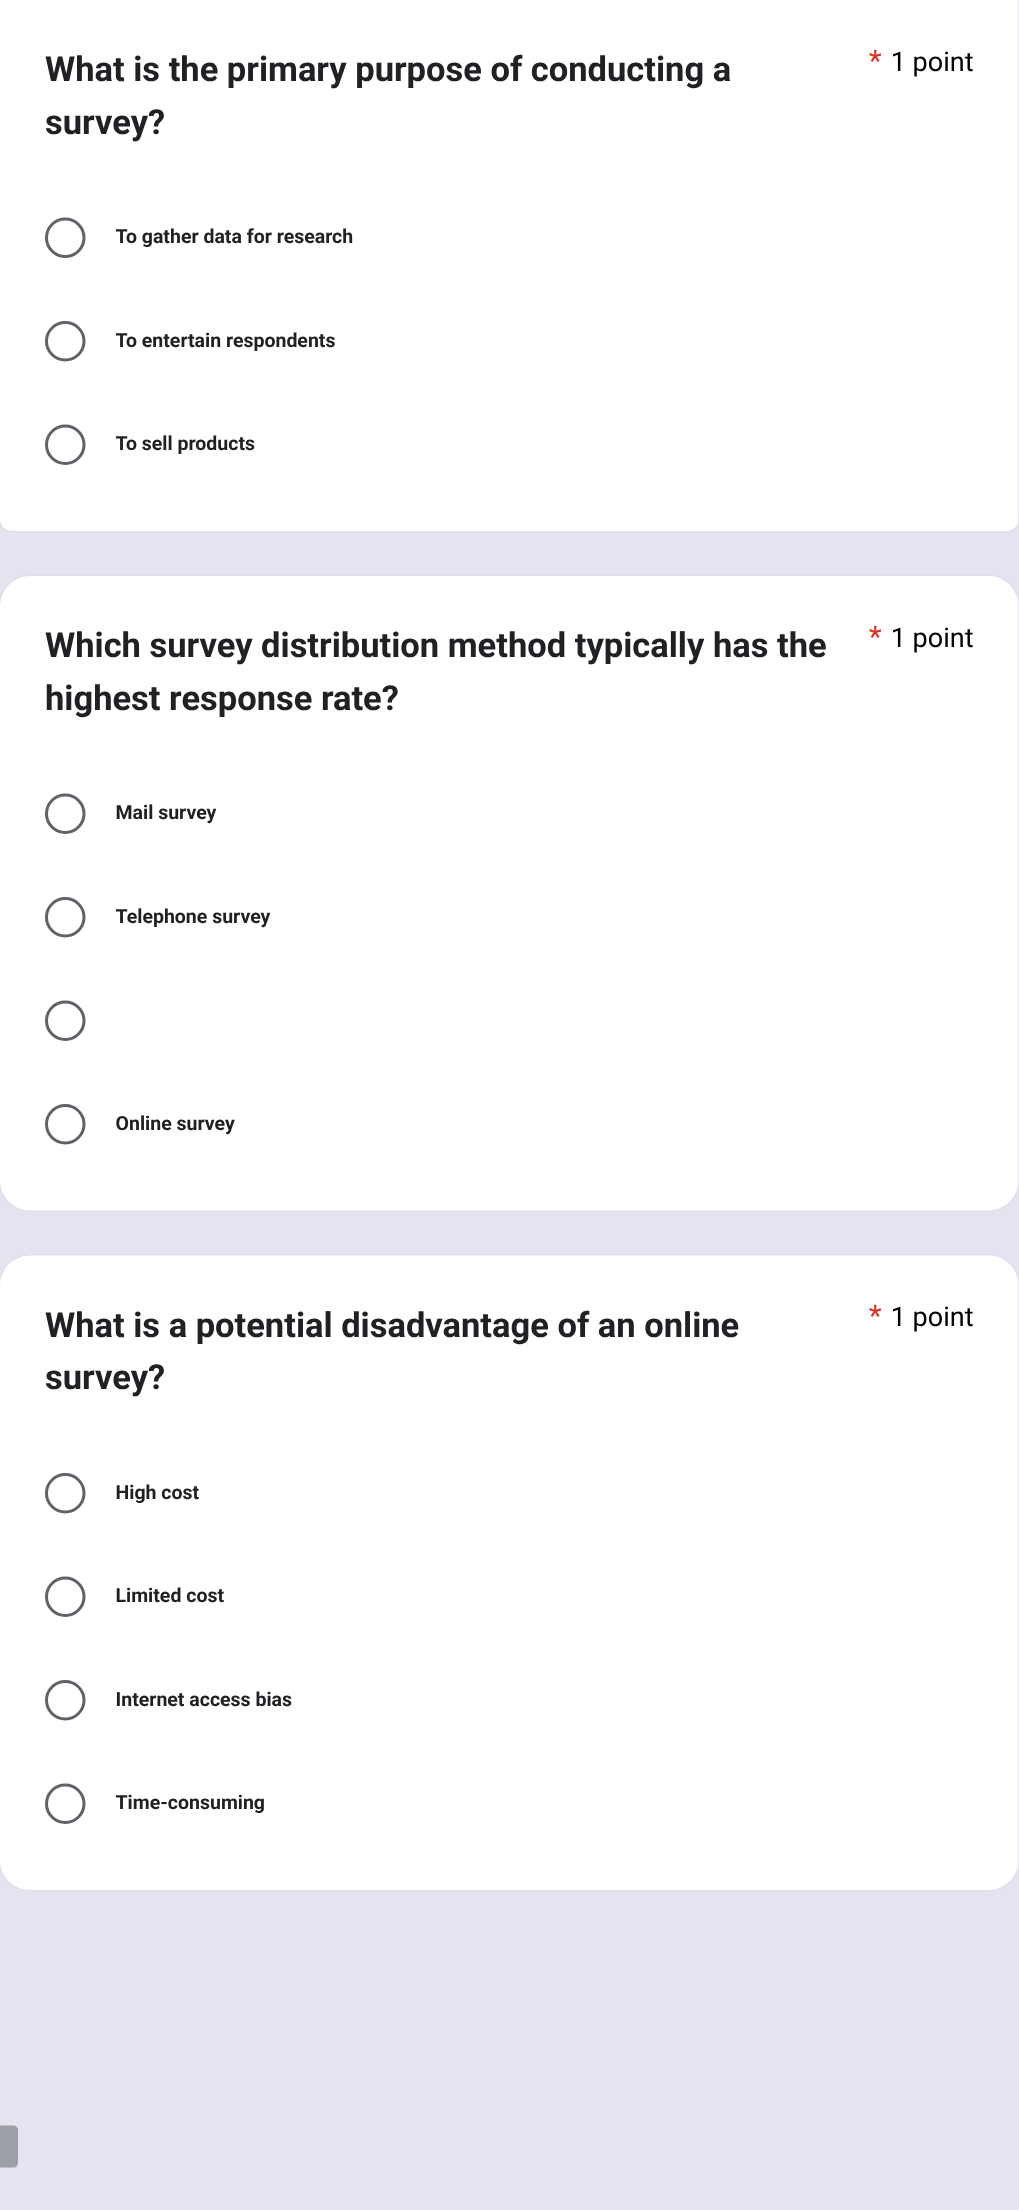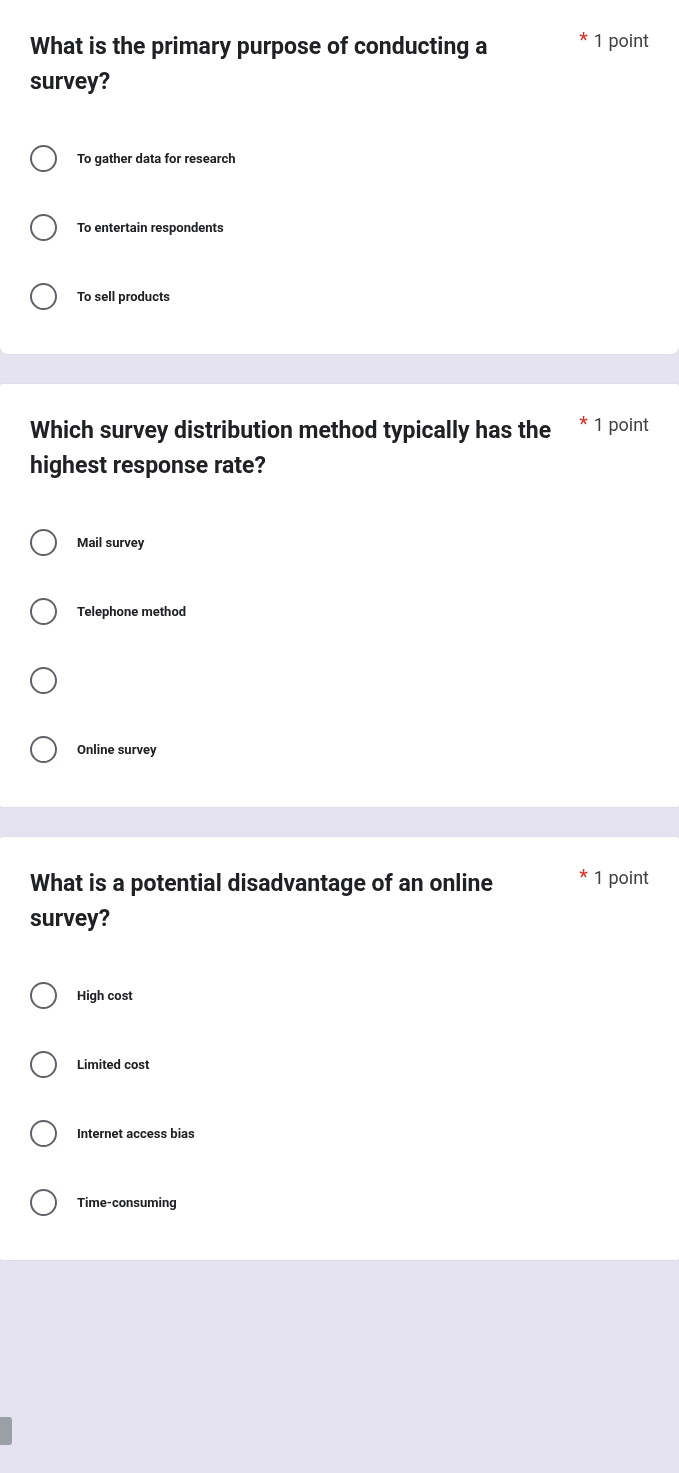--- a/index.html
+++ b/index.html
@@ -5,42 +5,42 @@
     * { margin: 0; padding: 0; box-sizing: border-box; }
     body {
       font-family: Roboto, Arial, sans-serif;
       background: #e6e3f0;
       width: 679px;
       min-height: 1473px;
       position: relative;
     }
     .card {
       background: #fff;
-      border-radius: 3px;
+      border-radius: 20px;
       padding: 30px 30px 36px 30px;
       margin: 0 0 30px 0;
       box-shadow: 0 0 0 1px rgba(0,0,0,0.02);
     }
     .card:first-of-type { margin-top: 0; border-radius: 0 0 8px 8px; }
     .q-header {
       display: flex;
       justify-content: space-between;
       align-items: flex-start;
       margin-bottom: 38px;
     }
     .q-title {
       color: #202124;
       font-size: 23px;
       font-weight: 700;
       line-height: 1.5;
       padding-right: 18px;
     }
     .points-wrap { white-space: nowrap; display: flex; align-items: baseline; gap: 6px; }
     .asterisk { color: #d93025; font-size: 20px; line-height: 1; }
-    .points-label { color: #404040; font-size: 18px; }
+    .points-label { color: #000000; font-size: 18px; }
     .option-row {
       display: flex;
       align-items: center;
       gap: 20px;
       padding: 8px 0;
       margin-bottom: 26px;
       cursor: pointer;
     }
     .option-row:last-child { margin-bottom: 0; }
     .radio {
@@ -97,21 +97,21 @@
       <span class="asterisk">*</span>
       <span class="points-label">1 point</span>
     </div>
   </div>
   <div class="option-row">
     <span class="radio"></span>
     <span class="option-label">Mail survey</span>
   </div>
   <div class="option-row">
     <span class="radio"></span>
-    <span class="option-label">Telephone method</span>
+    <span class="option-label">Telephone survey</span>
   </div>
   <div class="option-row">
     <span class="radio"></span>
   </div>
   <div class="option-row">
     <span class="radio"></span>
     <span class="option-label">Online survey</span>
   </div>
 </div>
 

